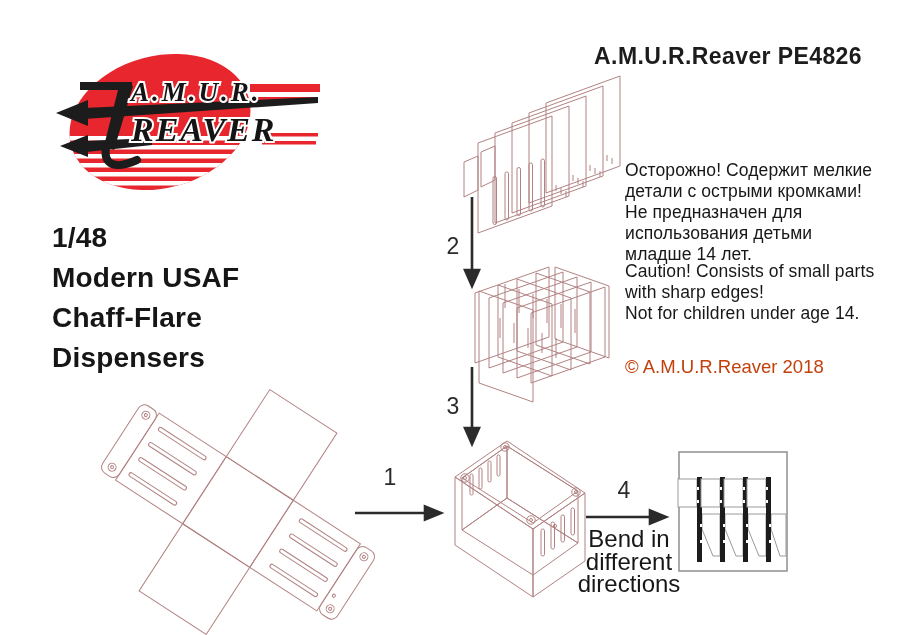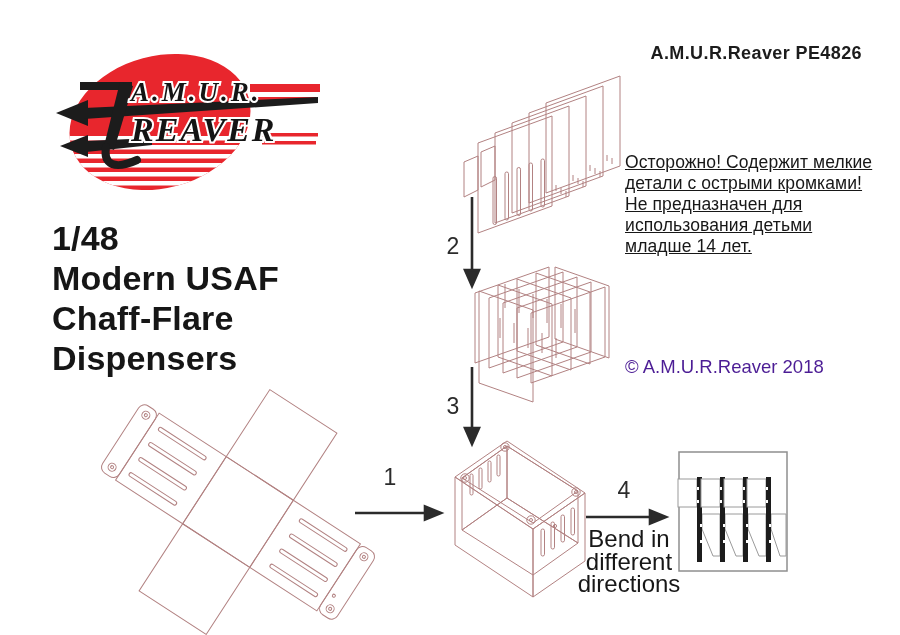--- a/index.html
+++ b/index.html
@@ -1,25 +1,25 @@
 <!DOCTYPE html>
 <html><head>
 <meta charset="utf-8">
 <style>
   html,body{margin:0;padding:0;background:#ffffff;}
   .page{position:relative;width:900px;height:635px;background:#fff;overflow:hidden;
         font-family:"Liberation Sans",sans-serif;color:#222;}
   .abs{position:absolute;}
   .pre{white-space:pre-line;}
-  .header-code{right:38px;top:43px;font-size:18px;font-weight:700;letter-spacing:.4px;color:#1c1c1c;text-align:right;}
-  .title{left:52px;top:218px;font-size:34px;font-weight:700;line-height:40px;letter-spacing:.2px;color:#161616;}
+  .header-code{right:38px;top:43px;font-size:23px;font-weight:700;letter-spacing:.4px;color:#1c1c1c;text-align:right;}
+  .title{left:52px;top:218px;font-size:28px;font-weight:700;line-height:40px;letter-spacing:.2px;color:#161616;}
   .warn{left:625px;width:272px;font-size:17.5px;line-height:21px;color:#171717;letter-spacing:.1px;}
-  .warn-ru{top:152px;text-decoration:underline;}
+  .warn-ru{top:160px;}
   .warn-en{top:261px;}
-  .copyright{left:625px;top:356px;font-size:18.5px;line-height:22px;color:#4c1d95;}
+  .copyright{left:625px;top:356px;font-size:18.5px;line-height:22px;color:#c2410c;}
   .step-num{font-size:23px;color:#2b2b2b;width:26px;text-align:center;}
   .bend-note{left:575px;top:528px;width:108px;text-align:center;font-size:24px;line-height:22.5px;color:#171717;}
   svg.art{position:absolute;left:0;top:0;}
   .logo-word{font-family:"Liberation Serif",serif;font-style:italic;font-weight:bold;fill:#141414;
              stroke:#ffffff;stroke-width:4px;paint-order:stroke;}
 </style>
 </head>
 <body>
 
 <div class="page">
@@ -214,20 +214,23 @@
   <div class="abs title pre">1/48
 Modern USAF
 Chaff-Flare
 Dispensers</div>
 
   <div class="abs warn warn-ru pre">Осторожно! Содержит мелкие
 детали с острыми кромками!
 Не предназначен для
 использования детьми
 младше 14 лет.</div>
+  <div class="abs warn warn-en pre">Caution! Consists of small parts
+with sharp edges!
+Not for children under age 14.</div>
 
   <div class="abs copyright">
     <div>© A.M.U.R.Reaver 2018</div>
   </div>
 
   <div class="abs step-num" style="left:377px;top:464px;">1</div>
   <div class="abs step-num" style="left:440px;top:233px;">2</div>
   <div class="abs step-num" style="left:440px;top:393px;">3</div>
   <div class="abs step-num" style="left:611px;top:477px;">4</div>
 

